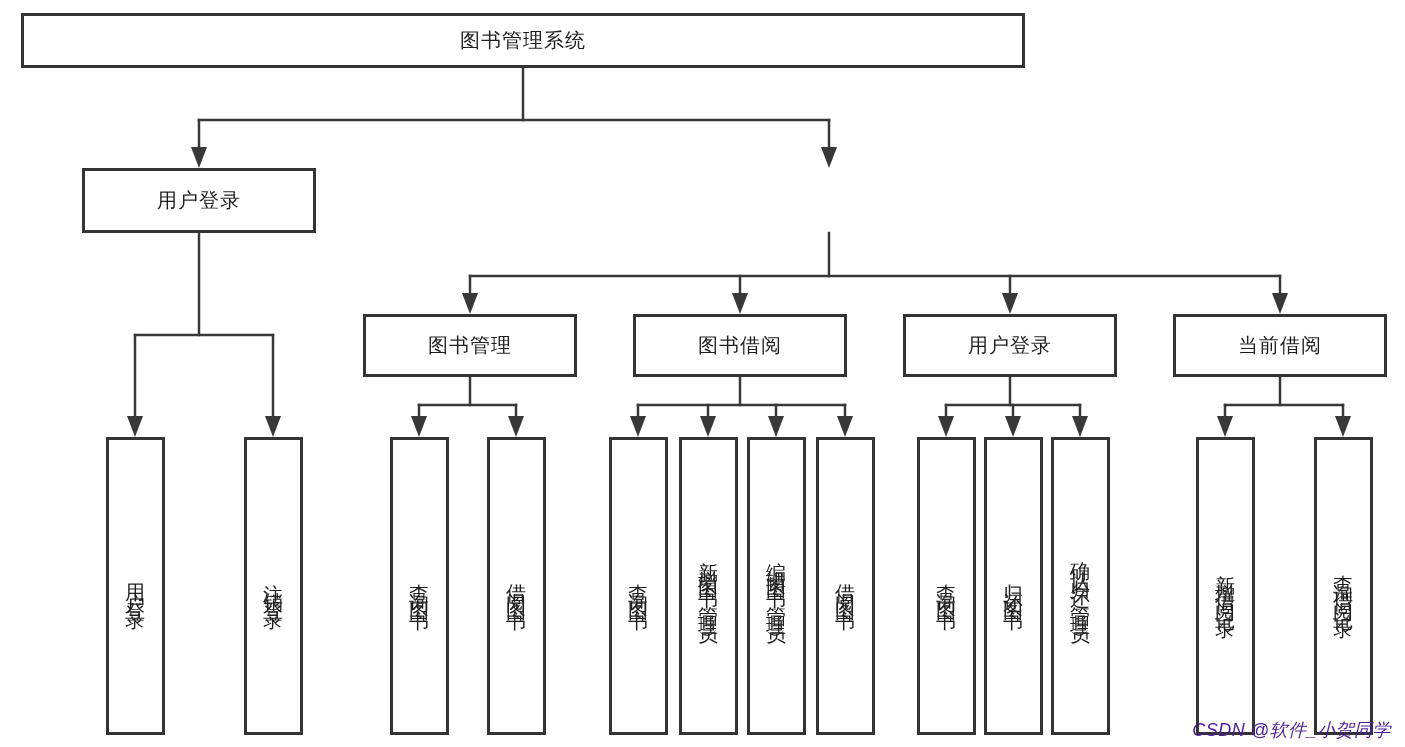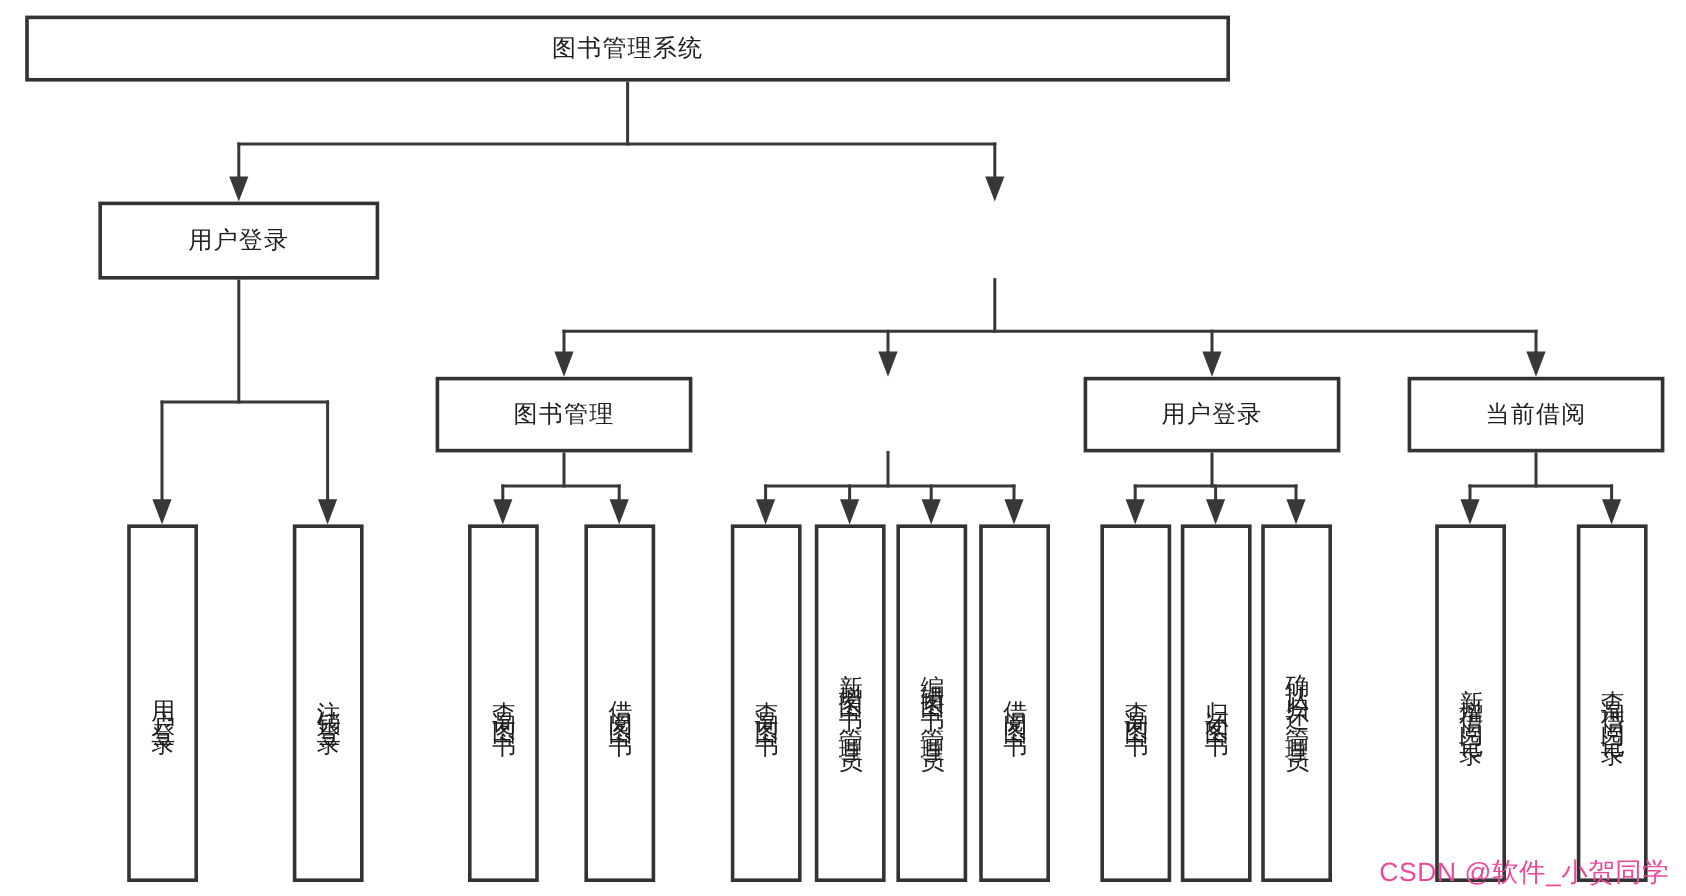--- a/index.html
+++ b/index.html
@@ -25,22 +25,22 @@
   .n-book-mgmt{left:712px;}
   
   .n-l3{top:314px;width:214px;height:63px;}
   .n-new-book{left:363px;}
   .n-borrowing{left:633px;}
   .n-current{left:903px;}
   .n-records{left:1173px;}
   
   .n-leaf{top:437px;width:59px;height:298px;}
   .watermark{
-    position:absolute;right:14px;bottom:5px;font-size:22px;color:#ec4899;
-    letter-spacing:0.5px;white-space:nowrap;
+    position:absolute;right:14px;bottom:5px;font-size:18px;color:#4c1d95;
+    letter-spacing:0.5px;white-space:nowrap;font-style:italic;
   }
 </style>
 </head>
 <body>
 
 <div class="canvas">
 
   <svg class="wires" width="1405" height="747" viewBox="0 0 1405 747" aria-hidden="true">
     <g stroke="#383838" stroke-width="2.5" fill="none" stroke-linecap="square">
 
@@ -112,20 +112,23 @@
     <span class="h-label">图书管理系统</span>
   </div>
 
   <div class="box n-l2 n-user-login">
     <span class="h-label">用户登录</span>
   </div>
 
   <div class="box n-l3 n-new-book">
     <span class="h-label">图书管理</span>
   </div>
+  <div class="box n-l3 n-borrowing">
+    <span class="h-label">图书借阅</span>
+  </div>
   <div class="box n-l3 n-current">
     <span class="h-label">用户登录</span>
   </div>
   <div class="box n-l3 n-records">
     <span class="h-label">当前借阅</span>
   </div>
 
   <div class="box n-leaf" style="left:106px;">
     <span class="v-label">用户登录</span>
   </div>

